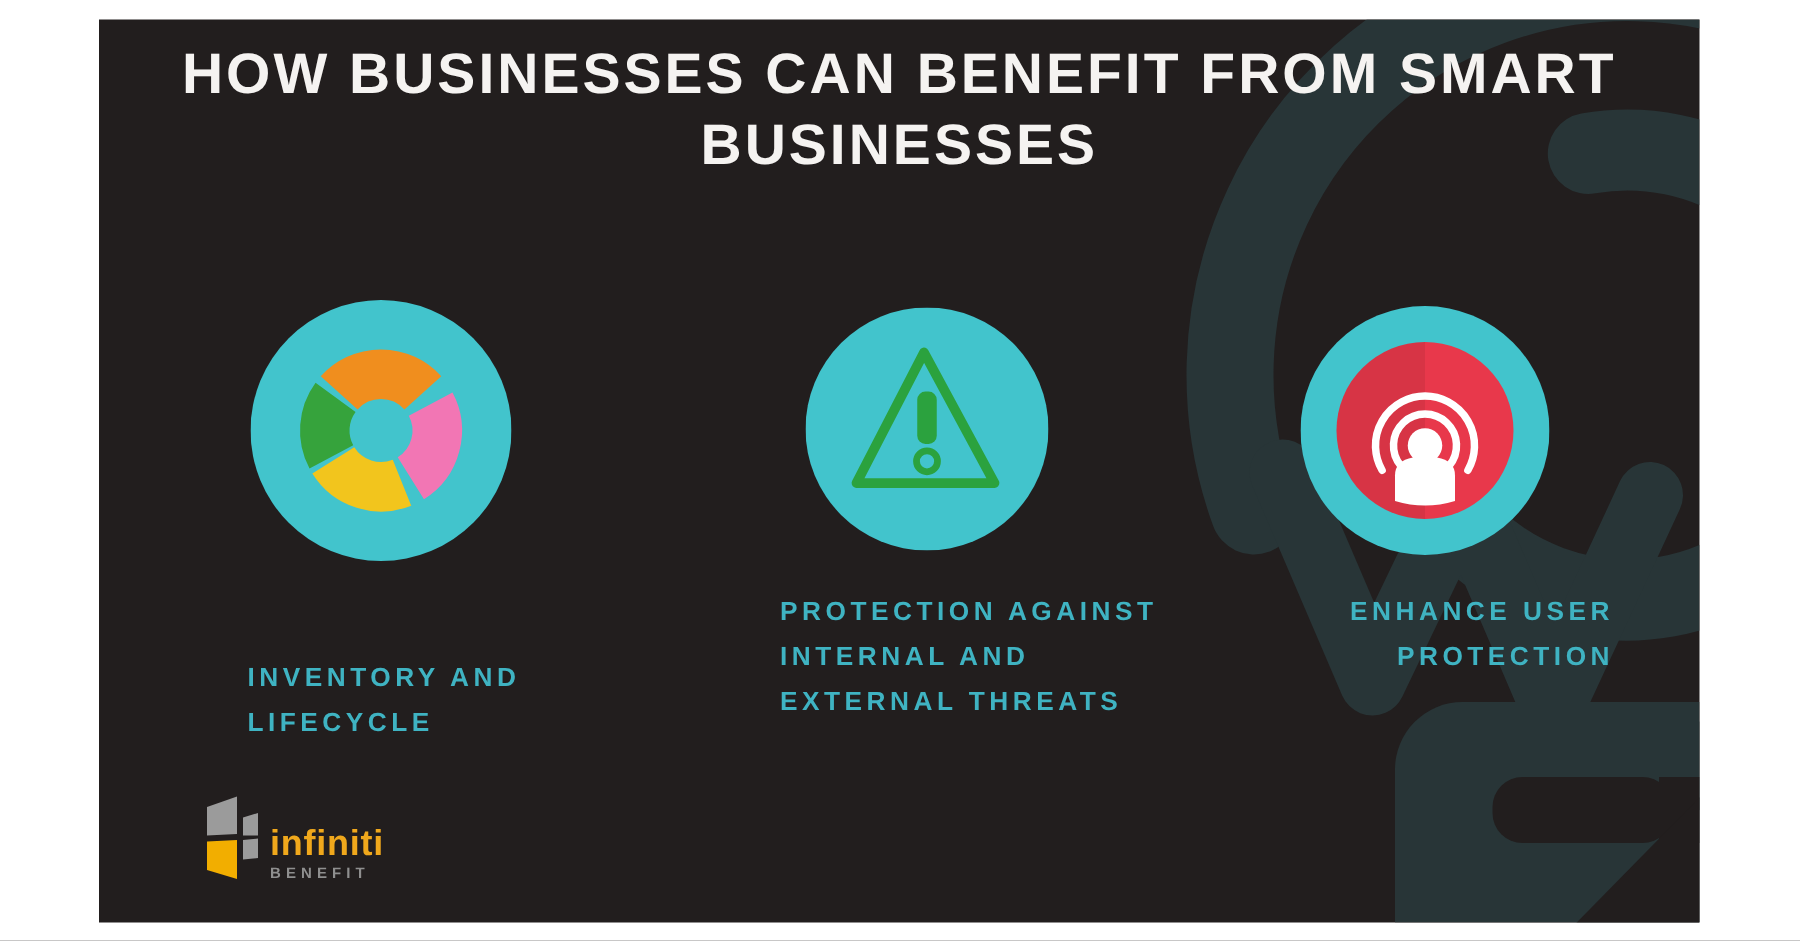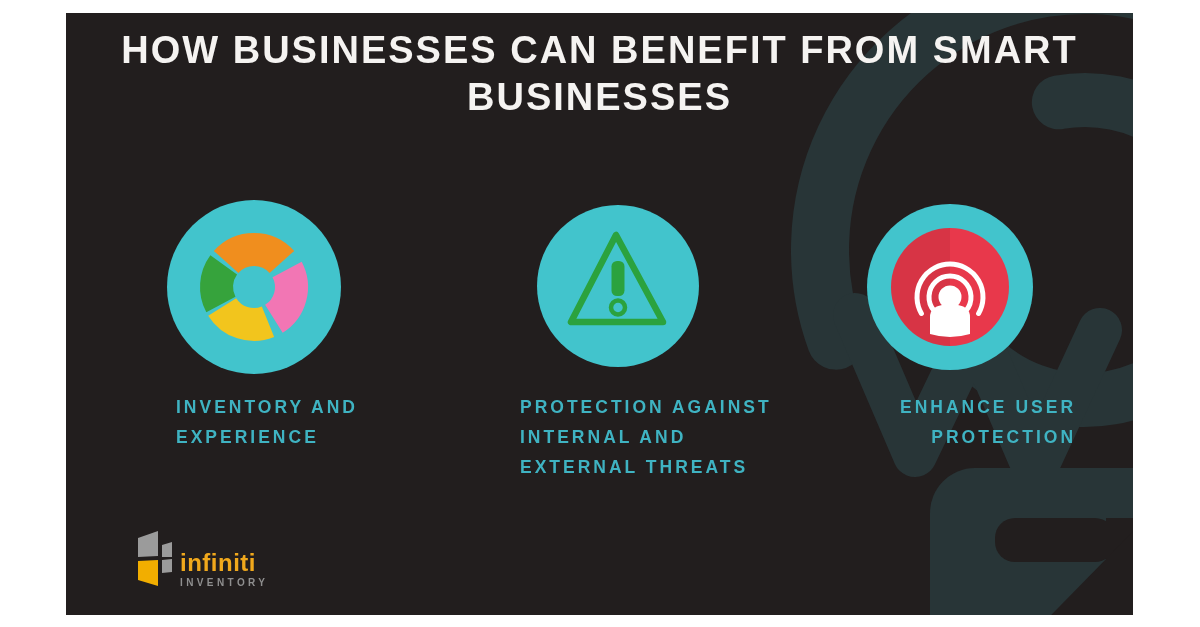--- a/index.html
+++ b/index.html
@@ -38,21 +38,21 @@
   .person { fill:#ffffff; }
   .ring { fill:none; stroke:#ffffff; stroke-width:5; stroke-linecap:round; }
 
   .benefit-label {
     position:absolute; top:379px;
     color:var(--label, #3fb3c2);
     font-size:17.5px; font-weight:700; letter-spacing:3px; line-height:30px;
     white-space:nowrap;
   }
   .benefit-label span { display:block; }
-  .bl-1 { left:110px; }
+  .bl-1 { left:99px;margin-top:44px; }
   .bl-2 { left:422px;margin-left:32px; }
   .bl-3 { left:834px;text-align:right; }
 
   .logo { position:absolute; left:69px; top:512px; display:flex; align-items:flex-end; }
   .logo-text { margin-left:5px; padding-top:9px; }
   .logo-name { display:block; color:var(--gold, #f0a81c); font-size:24px; font-weight:700; line-height:24px; letter-spacing:0.5px; }
   .logo-sub  { display:block; color:var(--gray, #8f8f8f); font-size:10px; font-weight:700; letter-spacing:3.4px; margin-top:2px; }
   .pane-gray { fill:var(--mark_gray, #9b9b9b); }
   .pane-gold { fill:var(--mark_gold, #f2ae00); }
 </style>
@@ -103,39 +103,39 @@
       <g>
         <path class="ring" d="M54.4,109.5 A33,33 0 1 1 111.6,109.5"></path>
         <path class="ring" d="M66.9,106.5 A21,21 0 1 1 99.1,106.5"></path>
         <circle class="person" cx="83" cy="93" r="11.5"></circle>
         <path class="person" d="M63,130 L63,113 Q63,103 75,101 L91,101 Q103,103 103,113 L103,130 Q93,133 83,133 Q73,133 63,130 Z"></path>
       </g>
     </svg>
 
     <div class="benefit-label bl-1">
       <span>INVENTORY AND</span>
-      <span>EXPERIENCE</span>
+      <span>LIFECYCLE</span>
     </div>
     <div class="benefit-label bl-2">
       <span>PROTECTION AGAINST</span>
       <span>INTERNAL AND</span>
       <span>EXTERNAL THREATS</span>
     </div>
     <div class="benefit-label bl-3">
       <span>ENHANCE USER</span>
       <span>PROTECTION</span>
     </div>
 
     <div class="logo">
       <svg width="40" height="63" viewBox="0 0 40 63">
         <polygon class="pane-gray" points="3,13 23,6 23,31 3,32"></polygon>
         <polygon class="pane-gray" points="27,20 37,17 37,32 27,32"></polygon>
         <polygon class="pane-gold" points="3,36 23,35 23,61 3,55"></polygon>
         <polygon class="pane-gray" points="27,35 37,34 37,47 27,48"></polygon>
       </svg>
       <div class="logo-text">
         <span class="logo-name">infiniti</span>
-        <span class="logo-sub">INVENTORY</span>
+        <span class="logo-sub">BENEFIT</span>
       </div>
     </div>
 
   </div>
 </div>
 
 </body></html>

